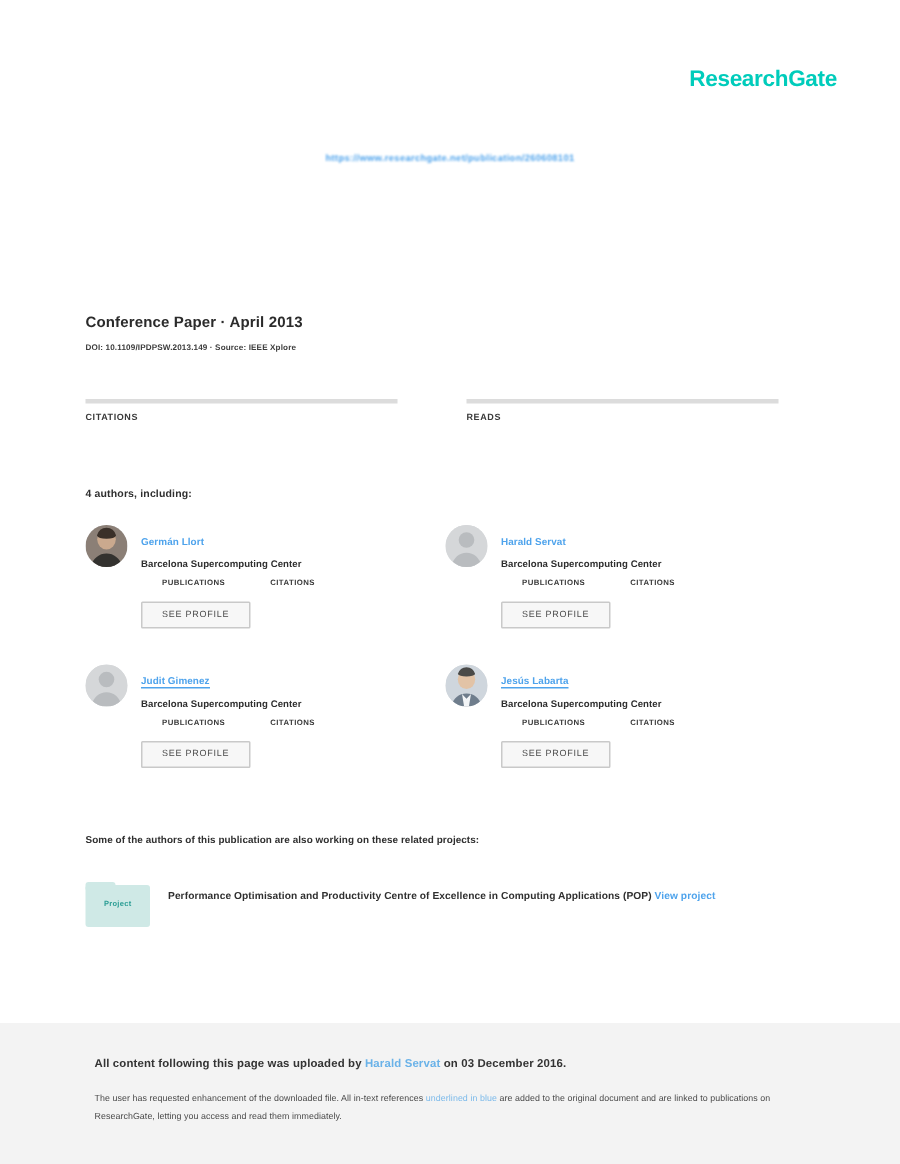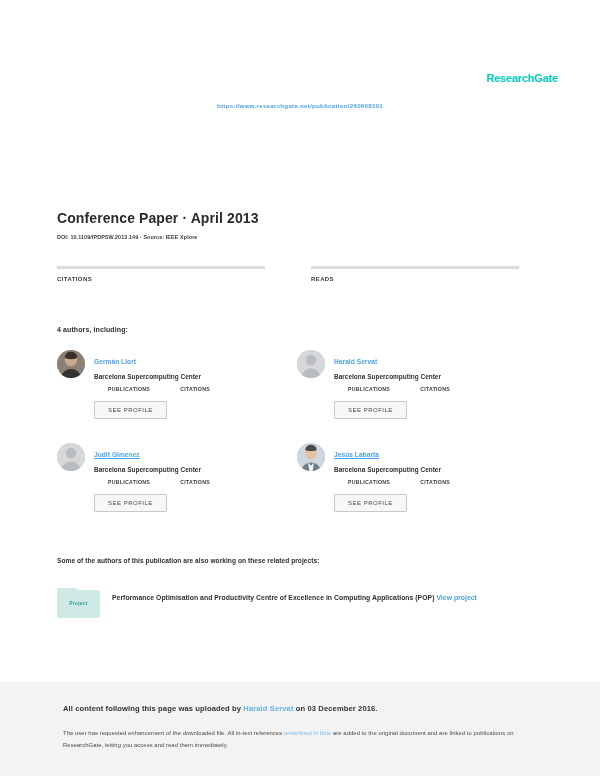--- a/index.html
+++ b/index.html
@@ -20,26 +20,25 @@
     width: 600px;
     height: 776px;
     background: #ffffff;
   }
 
   
   .rg-logo {
     position: absolute;
     top: 44px;
     right: 42px;
-    font-size: 11px;
+    font-size: 15px;
     font-weight: bold;
     color: #00ccbb;
     letter-spacing: -0.2px;
     filter: blur(0.35px);
-    margin-top: 28px;
   }
 
   .paper-url {
     position: absolute;
     top: 102px;
     left: 0;
     width: 600px;
     text-align: center;
     font-size: 6.2px;
     font-weight: bold;
@@ -48,21 +47,21 @@
     filter: blur(0.6px);
   }
 
   
   .meta {
     position: absolute;
     left: 57px;
     top: 210px;
   }
   .meta-type {
-    font-size: 14px;
+    font-size: 10px;
     font-weight: bold;
     color: #2b2b2b;
     letter-spacing: 0.1px;
     filter: blur(0.45px);
   }
   .meta-doi {
     margin-top: 8px;
     font-size: 5.4px;
     font-weight: bold;
     color: #3c3c3c;

